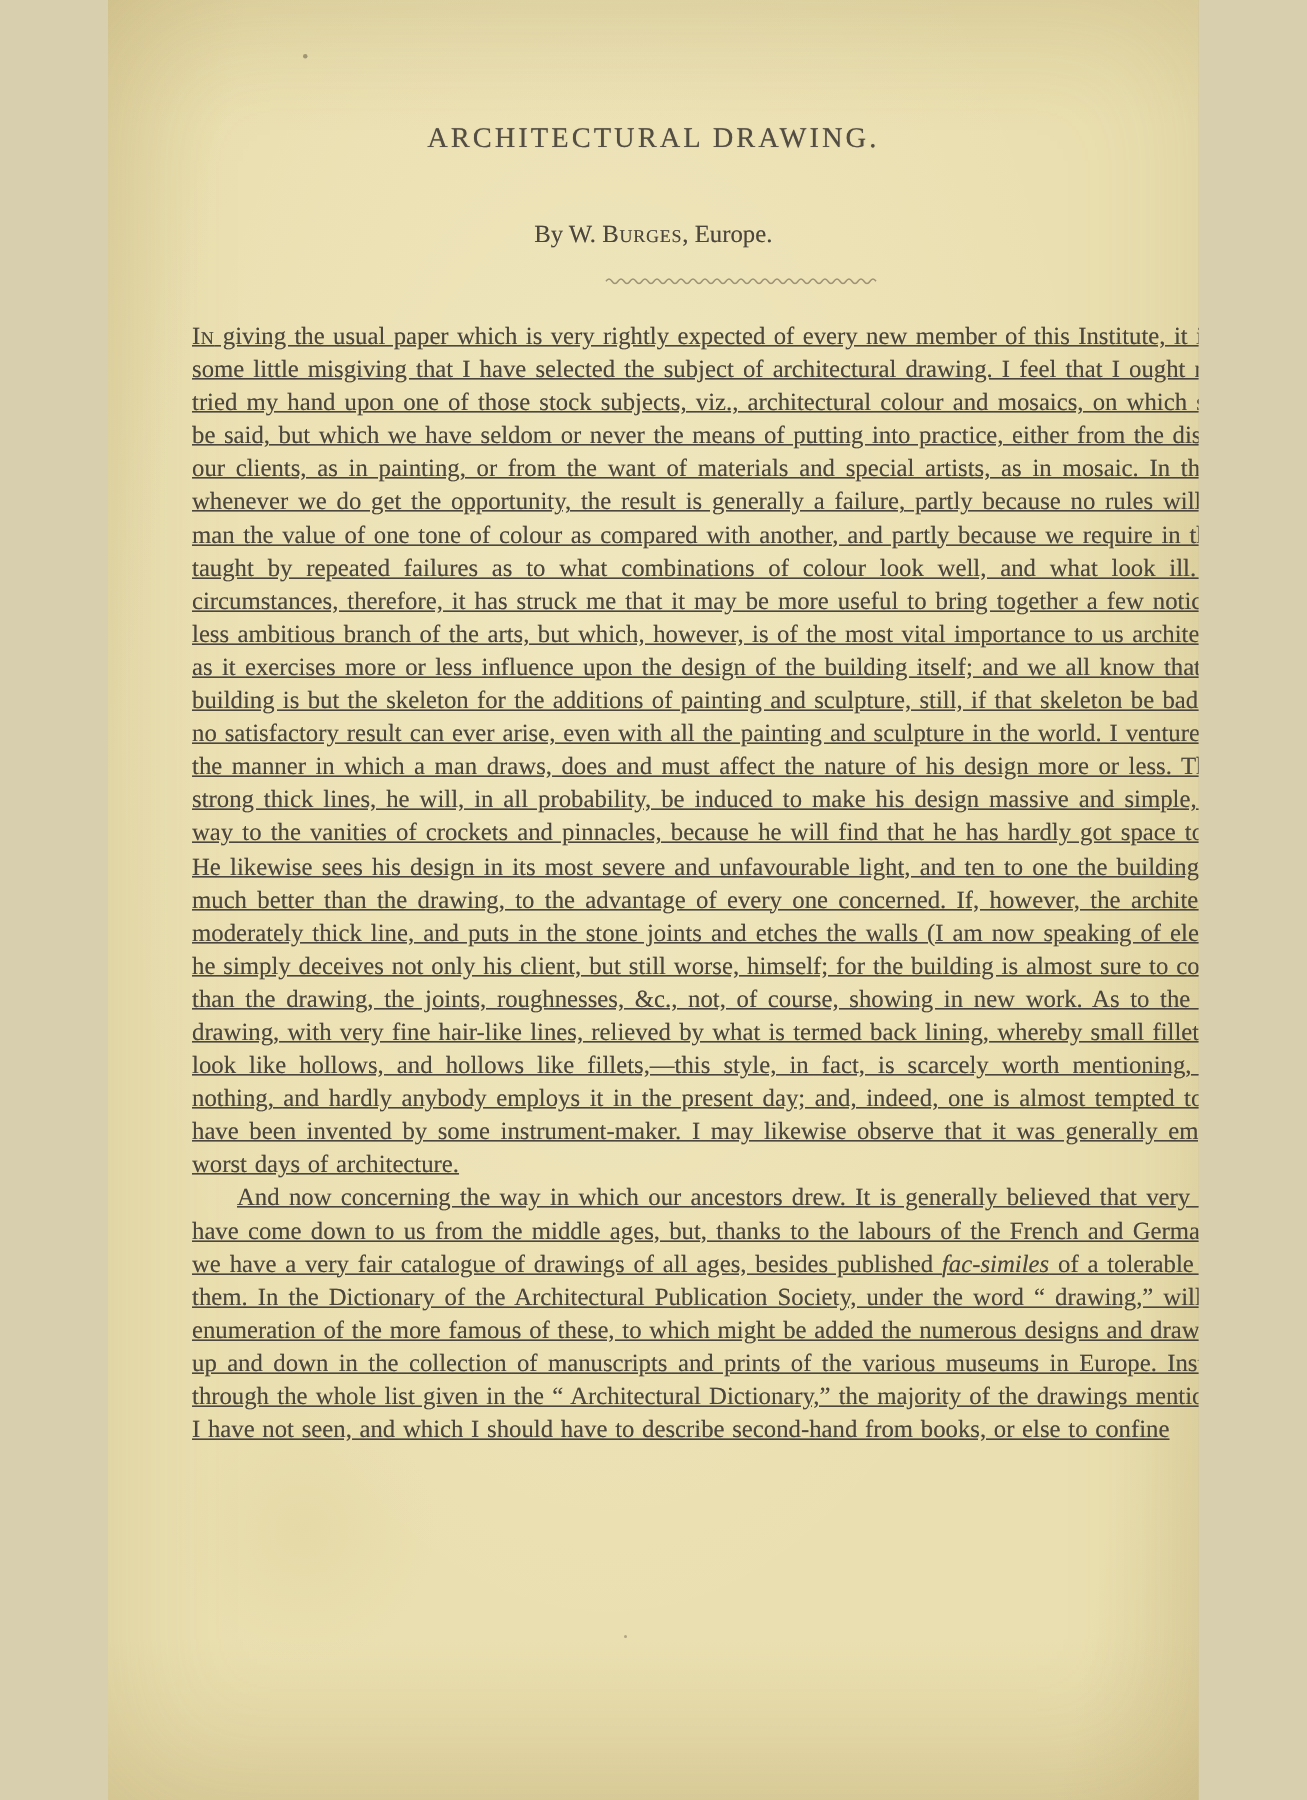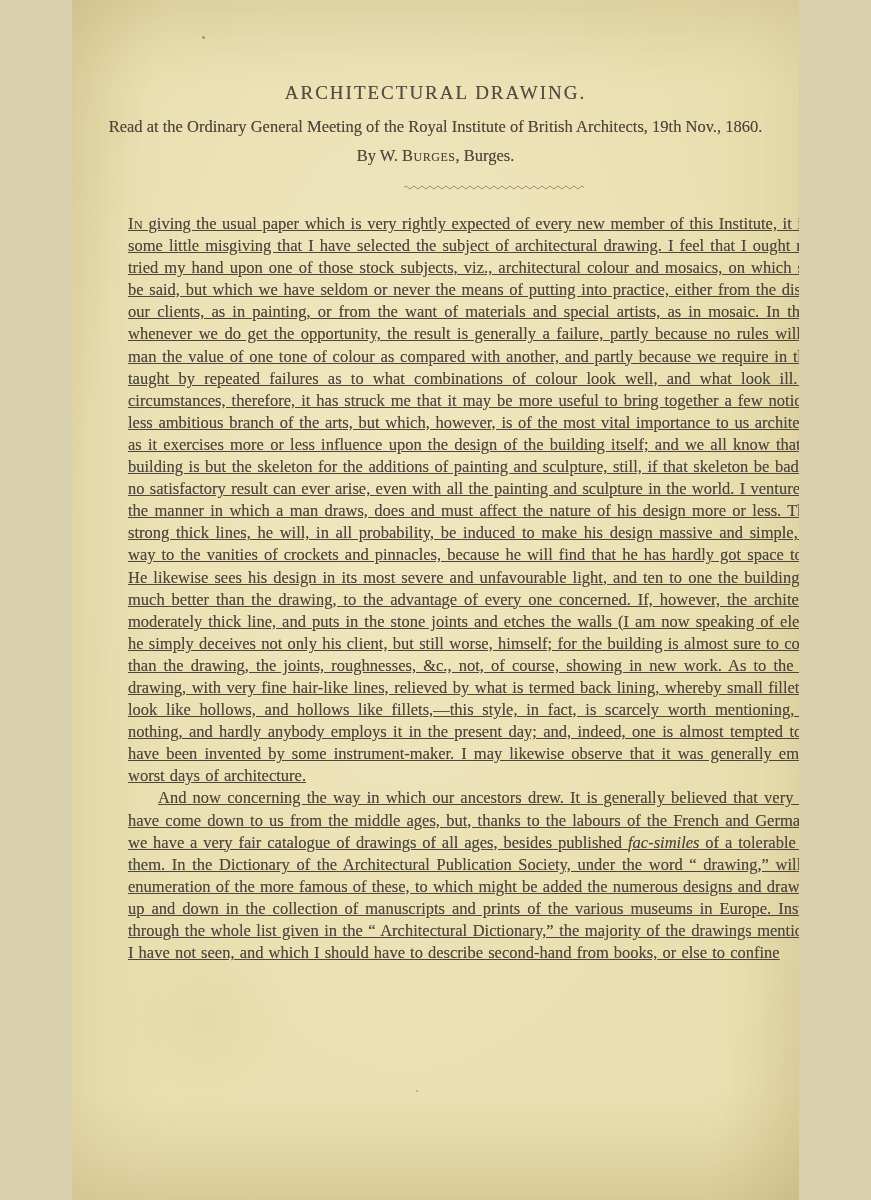--- a/index.html
+++ b/index.html
@@ -102,23 +102,22 @@
 
   <div class="stain stain-1"></div>
   <div class="stain stain-2"></div>
   <div class="stain stain-3"></div>
   <div class="speck speck-1"></div>
   <div class="speck speck-2"></div>
   <div class="speck speck-3"></div>
 
   <div class="doc-title">ARCHITECTURAL DRAWING.</div>
 
-  <div class="presented-line">Read at the Ordinary General Meeting of the Royal Institute of British Architects, 19th Nov., 1860.</div>
 
-  <div class="byline"><span>By W. </span><span class="smallcaps">Burges</span><span>, Burges.</span></div>
+  <div class="byline"><span>By W. </span><span class="smallcaps">Burges</span><span>, Europe.</span></div>
 
   <svg class="divider" viewBox="0 0 188 8" xmlns="http://www.w3.org/2000/svg">
     <path d="M2,4.5 q2,-3 4,0 t4,0 t4,0 t4,0 t4,0 t4,0 t4,0 t4,0 t4,0 t4,0 t4,0 t4,0 t4,0 t4,0 t4,0 t4,0 t4,0 t4,0 t4,0 t4,0 t4,0 t4,0 t4,0 t4,0 t4,0 t4,0 t4,0 t4,0 t4,0 t4,0 t4,0 t4,0 t4,0 t4,0 t4,0 t4,0 t4,0 t4,0 t4,0 t4,0 t4,0 t4,0 t4,0 t4,0 t4,0" fill="none" stroke="#8f8468" stroke-width="1" opacity="0.85"></path>
   </svg>
 
   <div class="body-text">
     <p class="para-1"><span class="lead-word">In</span><span> giving the usual paper which is very rightly expected of every new member of this Institute, it is not without some little misgiving that I have selected the subject of architectural drawing.  I feel that I ought rather to have tried my hand upon one of those stock subjects, viz., architectural colour and mosaics, on which so much is to be said, but which we have seldom or never the means of putting into practice, either from the disinclination of our clients, as in painting, or from the want of materials and special artists, as in mosaic.  In the meanwhile, whenever we do get the opportunity, the result is generally a failure, partly because no rules will ever teach a man the value of one tone of colour as compared with another, and partly because we require in this case to be taught by repeated failures as to what combinations of colour look well, and what look ill.  Under these circumstances, therefore, it has struck me that it may be more useful to bring together a few notices of a much less ambitious branch of the arts, but which, however, is of the most vital importance to us architects, inasmuch as it exercises more or less influence upon the design of the building itself; and we all know that although the building is but the skeleton for the additions of painting and sculpture, still, if that skeleton be bad or deformed, no satisfactory result can ever arise, even with all the painting and sculpture in the world.  I venture to assert that the manner in which a man draws, does and must affect the nature of his design more or less.  Thus, if he use strong thick lines, he will, in all probability, be induced to make his design massive and simple, and not give way to the vanities of crockets and pinnacles, because he will find that he has hardly got space to get them in.  He likewise sees his design in its most severe and unfavourable light, and ten to one the building will turn out much better than the drawing, to the advantage of every one concerned.  If, however, the architect draws in a moderately thick line, and puts in the stone joints and etches the walls (I am now speaking of elevations, &amp;c.), he simply deceives not only his client, but still worse, himself; for the building is almost sure to come out worse than the drawing, the joints, roughnesses, &amp;c., not, of course, showing in new work.  As to the third style of drawing, with very fine hair-like lines, relieved by what is termed back lining, whereby small fillets are made to look like hollows, and hollows like fillets,—this style, in fact, is scarcely worth mentioning, for it means nothing, and hardly anybody employs it in the present day; and, indeed, one is almost tempted to believe it to have been invented by some instrument-maker.  I may likewise observe that it was generally employed in the worst days of architecture.</span></p>
     <p class="para-2"><span>And now concerning the way in which our ancestors drew.  It is generally believed that very few drawings have come down to us from the middle ages, but, thanks to the labours of the French and German antiquaries, we have a very fair catalogue of drawings of all ages, besides published </span><em class="ital">fac-similes</em><span> of a tolerable proportion of them.  In the Dictionary of the Architectural Publication Society, under the word “ drawing,” will be found an enumeration of the more famous of these, to which might be added the numerous designs and drawings scattered up and down in the collection of manuscripts and prints of the various museums in Europe.  Instead of going through the whole list given in the “ Architectural Dictionary,” the majority of the drawings mentioned in which I have not seen, and which I should have to describe second-hand from books, or else to confine</span></p>
   </div>
 

